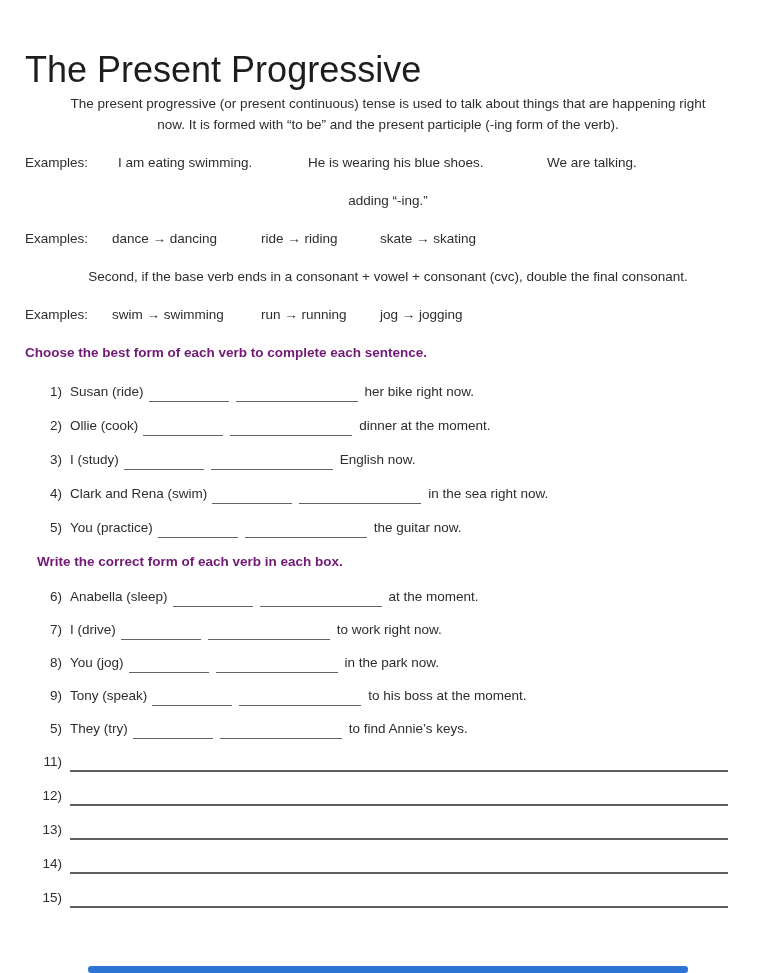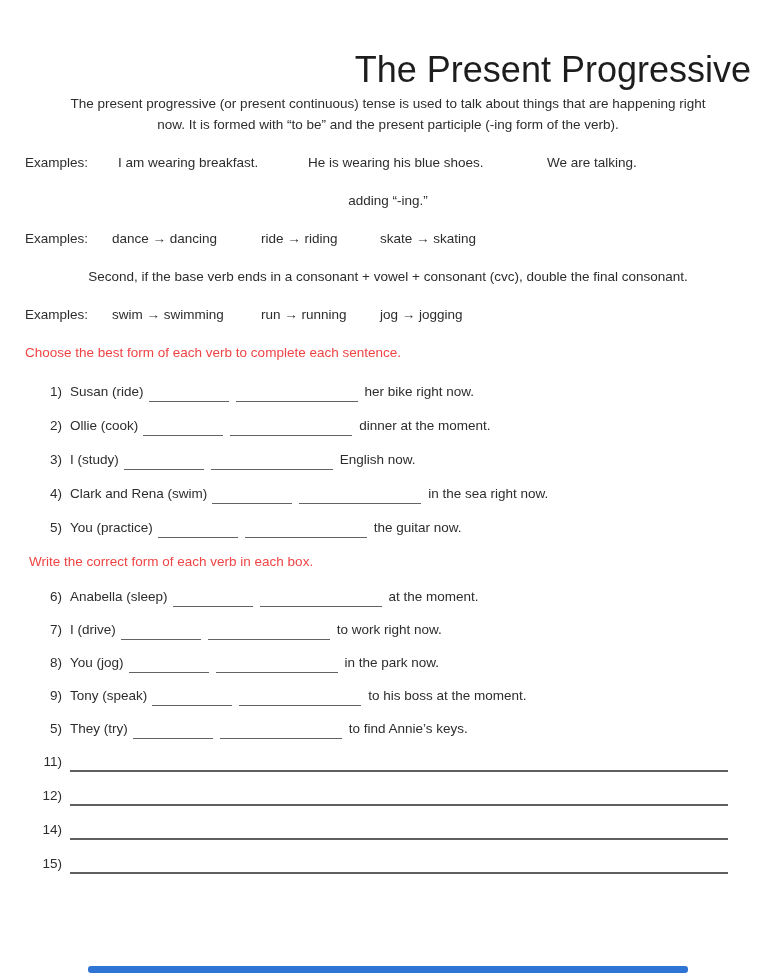--- a/index.html
+++ b/index.html
@@ -11,46 +11,46 @@
     color: #2d2d2d;
     position: relative;
     overflow: hidden;
   }
   .page { padding: 49px 25px 0 25px; }
 
   h1.title {
     font-size: 36px;
     line-height: 41px;
     font-weight: 400;
-    text-align: right;
+    text-align: left;
     color: #1d1d1d;
     margin: 0 0 3px 0;
   }
 
   .para { margin: 0 0 17px 0; }
   .para .line { line-height: 21px; white-space: nowrap; text-align: center; }
 
   .ex-row { position: relative; height: 21px; margin-bottom: 17px; }
   .ex-row > span { position: absolute; top: 0; line-height: 21px; white-space: nowrap; }
   .ex-label { left: 0; }
   .ex-row.sent .i1 { left: 93px; }
   .ex-row.sent .i2 { left: 283px; }
   .ex-row.sent .i3 { left: 522px; }
   .ex-row.words .i1 { left: 87px; }
   .ex-row.words .i2 { left: 236px; }
   .ex-row.words .i3 { left: 355px; }
 
   .sec-h {
-    font-weight: normal;
-    color: #ef4444;
+    font-weight: bold;
+    color: #701a75;
     line-height: 21px;
     white-space: nowrap;
   }
   .sec-h.choose { margin: 15px 0 18px 0; }
-  .sec-h.write  { margin: 10px 0 14px 4px; }
+  .sec-h.write  { margin: 10px 0 14px 12px; }
   .sec-h.turn   { margin: 10px 0 14px 0; }
 
   .ex-item {
     display: flex;
     align-items: baseline;
     line-height: 21px;
     margin-bottom: 13px;
   }
   .sec-write .ex-item { margin-bottom: 12px; }
   .ex-item .num {
@@ -96,21 +96,21 @@
 
   <h1 class="title">The Present Progressive</h1>
 
   <div class="para">
     <div class="line">The present progressive (or present continuous) tense is used to talk about things that are happening right</div>
     <div class="line">now. It is formed with “to be” and the present participle (-ing form of the verb).</div>
   </div>
 
   <div class="ex-row sent">
     <span class="ex-label">Examples:</span>
-    <span class="i1">I am wearing breakfast.</span>
+    <span class="i1">I am eating swimming.</span>
     <span class="i2">He is wearing his blue shoes.</span>
     <span class="i3">We are talking.</span>
   </div>
 
   <div class="para">
     <div class="line">adding “-ing.”</div>
   </div>
 
   <div class="ex-row words">
     <span class="ex-label">Examples:</span>
@@ -214,20 +214,24 @@
   <div class="sec-turn">
     <div class="ex-item">
       <span class="num">11)</span>
       <span class="write-line"></span>
     </div>
     <div class="ex-item">
       <span class="num">12)</span>
       <span class="write-line"></span>
     </div>
     <div class="ex-item">
+      <span class="num">13)</span>
+      <span class="write-line"></span>
+    </div>
+    <div class="ex-item">
       <span class="num">14)</span>
       <span class="write-line"></span>
     </div>
     <div class="ex-item">
       <span class="num">15)</span>
       <span class="write-line"></span>
     </div>
   </div>
 
 </div>

